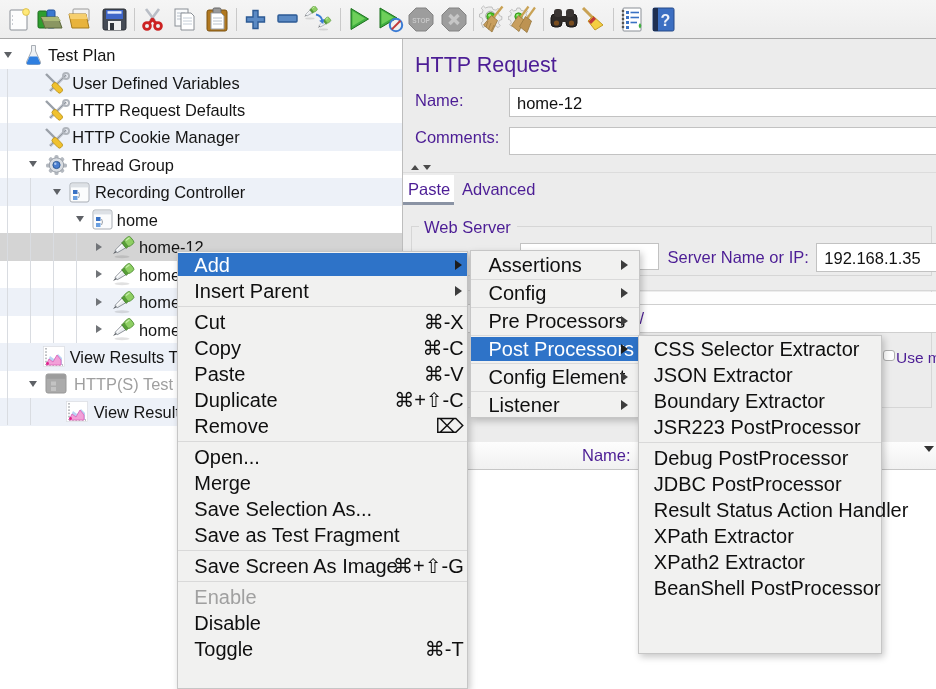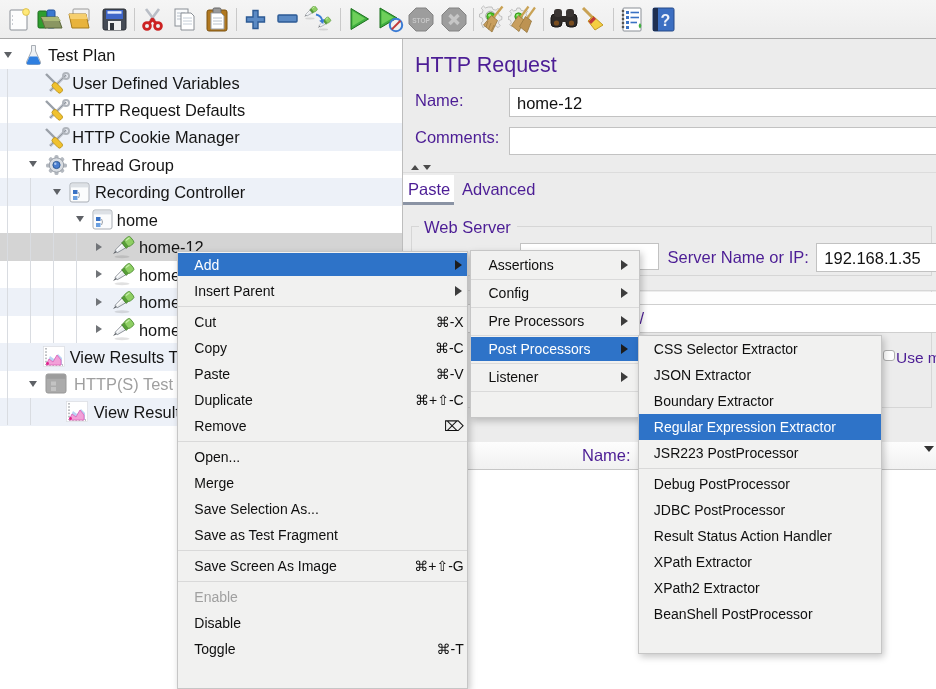--- a/index.html
+++ b/index.html
@@ -22,21 +22,21 @@
 .tri{position:absolute;width:0;height:0;}
 .tri.down{border-left:4.2px solid transparent;border-right:4.2px solid transparent;border-top:6.2px solid #5e6166;}
 .tri.right{border-top:4.2px solid transparent;border-bottom:4.2px solid transparent;border-left:6.2px solid #717478;}
 
 #panel{position:absolute;left:403px;top:39px;width:533px;height:650px;background:#ececec;}
 .plabel{font-size:16.5px;color:#4c1d95;white-space:nowrap;position:absolute;}
 .field{position:absolute;background:#fff;border:1px solid #c2c2c2;box-sizing:border-box;font-size:16.5px;color:#111;line-height:27px;padding-left:7px;white-space:nowrap;overflow:hidden;}
 .gline{position:absolute;background:#d6d6d6;}
 
 .menu{position:absolute;background:#f1f1f0;border:1px solid #c6c6c6;box-sizing:border-box;box-shadow:2px 3px 7px rgba(0,0,0,0.22);}
-.mi{position:relative;font-size:14px;color:#0f0f0f;white-space:nowrap;}
+.mi{position:relative;font-size:20px;color:#0f0f0f;white-space:nowrap;}
 .mi .txt{position:absolute;left:16px;top:50%;transform:translateY(-50%);}
 .mi .sc{position:absolute;right:3px;top:50%;transform:translateY(-50%);}
 .mi.hl{background:#2e73c8;}
 .mi.hl .txt{color:#fff;}
 .mi.gray .txt{color:#a0a0a0;}
 .msep{height:5px;position:relative;}
 .msep:after{content:"";position:absolute;left:0;right:0;top:2px;height:1px;background:#d9d9d9;}
 .marr{position:absolute;right:5px;top:50%;margin-top:-5px;width:0;height:0;border-top:5px solid transparent;border-bottom:5px solid transparent;border-left:7px solid #3c3c3c;}
 .m2sep{position:absolute;left:0;right:0;height:1px;background:#dadada;}
 </style>
@@ -446,42 +446,43 @@
         </div>
  <div class="mi" style="height:28px">
           <span class="txt" style="left:18px">Pre Processors</span>
           <span class="marr" style="right:11px"></span>
         </div>
  <div class="mi hl" style="height:28px;background:linear-gradient(#f1f1f0 0 1.9px,#2e73c8 1.9px calc(100% - 1.7px),#f1f1f0 calc(100% - 1.7px))">
           <span class="txt" style="left:18px">Post Processors</span>
           <span class="marr" style="right:11px;border-left-color:#1d1d1d"></span>
         </div>
  <div class="mi" style="height:28px">
+          <span class="txt" style="left:18px">Config Element</span>
+          <span class="marr" style="right:11px"></span>
+        </div>
+ <div class="mi" style="height:28px">
           <span class="txt" style="left:18px">Listener</span>
           <span class="marr" style="right:11px"></span>
         </div>
  <div class="m2sep" style="top:28px"></div>
  <div class="m2sep" style="top:56px"></div>
  <div class="m2sep" style="top:84px"></div>
  <div class="m2sep" style="top:112px"></div>
  <div class="m2sep" style="top:140px"></div>
 </div>
 <div class="menu" id="menu3" style="left:637.8px;top:334.8px;width:243.8px;height:319.7px">
  <div class="mi" style="height:26px">
           <span class="txt" style="left:15px">CSS Selector Extractor</span>
         </div>
  <div class="mi" style="height:26px">
           <span class="txt" style="left:15px">JSON Extractor</span>
         </div>
  <div class="mi" style="height:26px">
           <span class="txt" style="left:15px">Boundary Extractor</span>
         </div>
- <div class="mi hl" style="height:26px">
-          <span class="txt" style="left:15px">Regular Expression Extractor</span>
-        </div>
  <div class="mi" style="height:26px">
           <span class="txt" style="left:15px">JSR223 PostProcessor</span>
         </div>
  <div class="msep"></div>
  <div class="mi" style="height:26px">
           <span class="txt" style="left:15px">Debug PostProcessor</span>
         </div>
  <div class="mi" style="height:26px">
           <span class="txt" style="left:15px">JDBC PostProcessor</span>
         </div>

